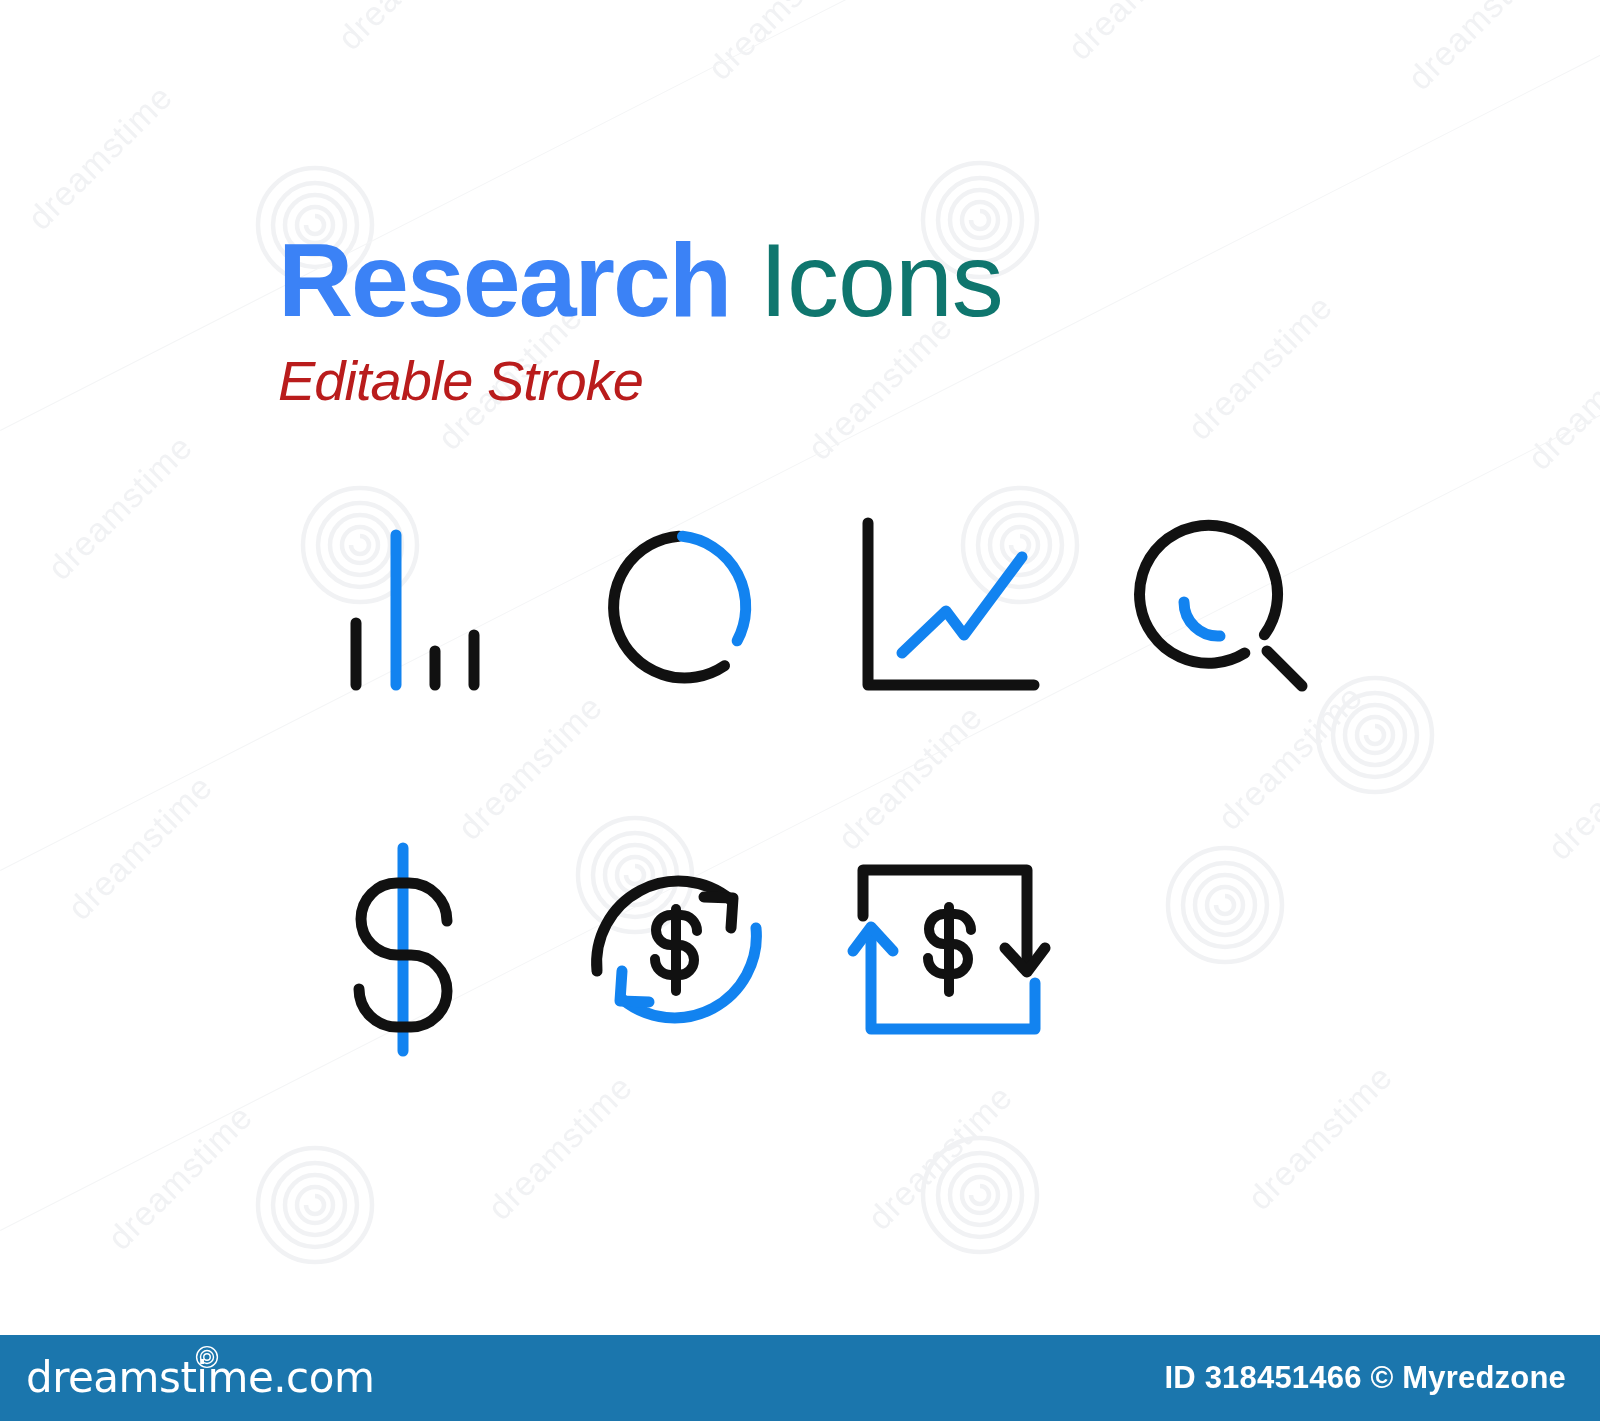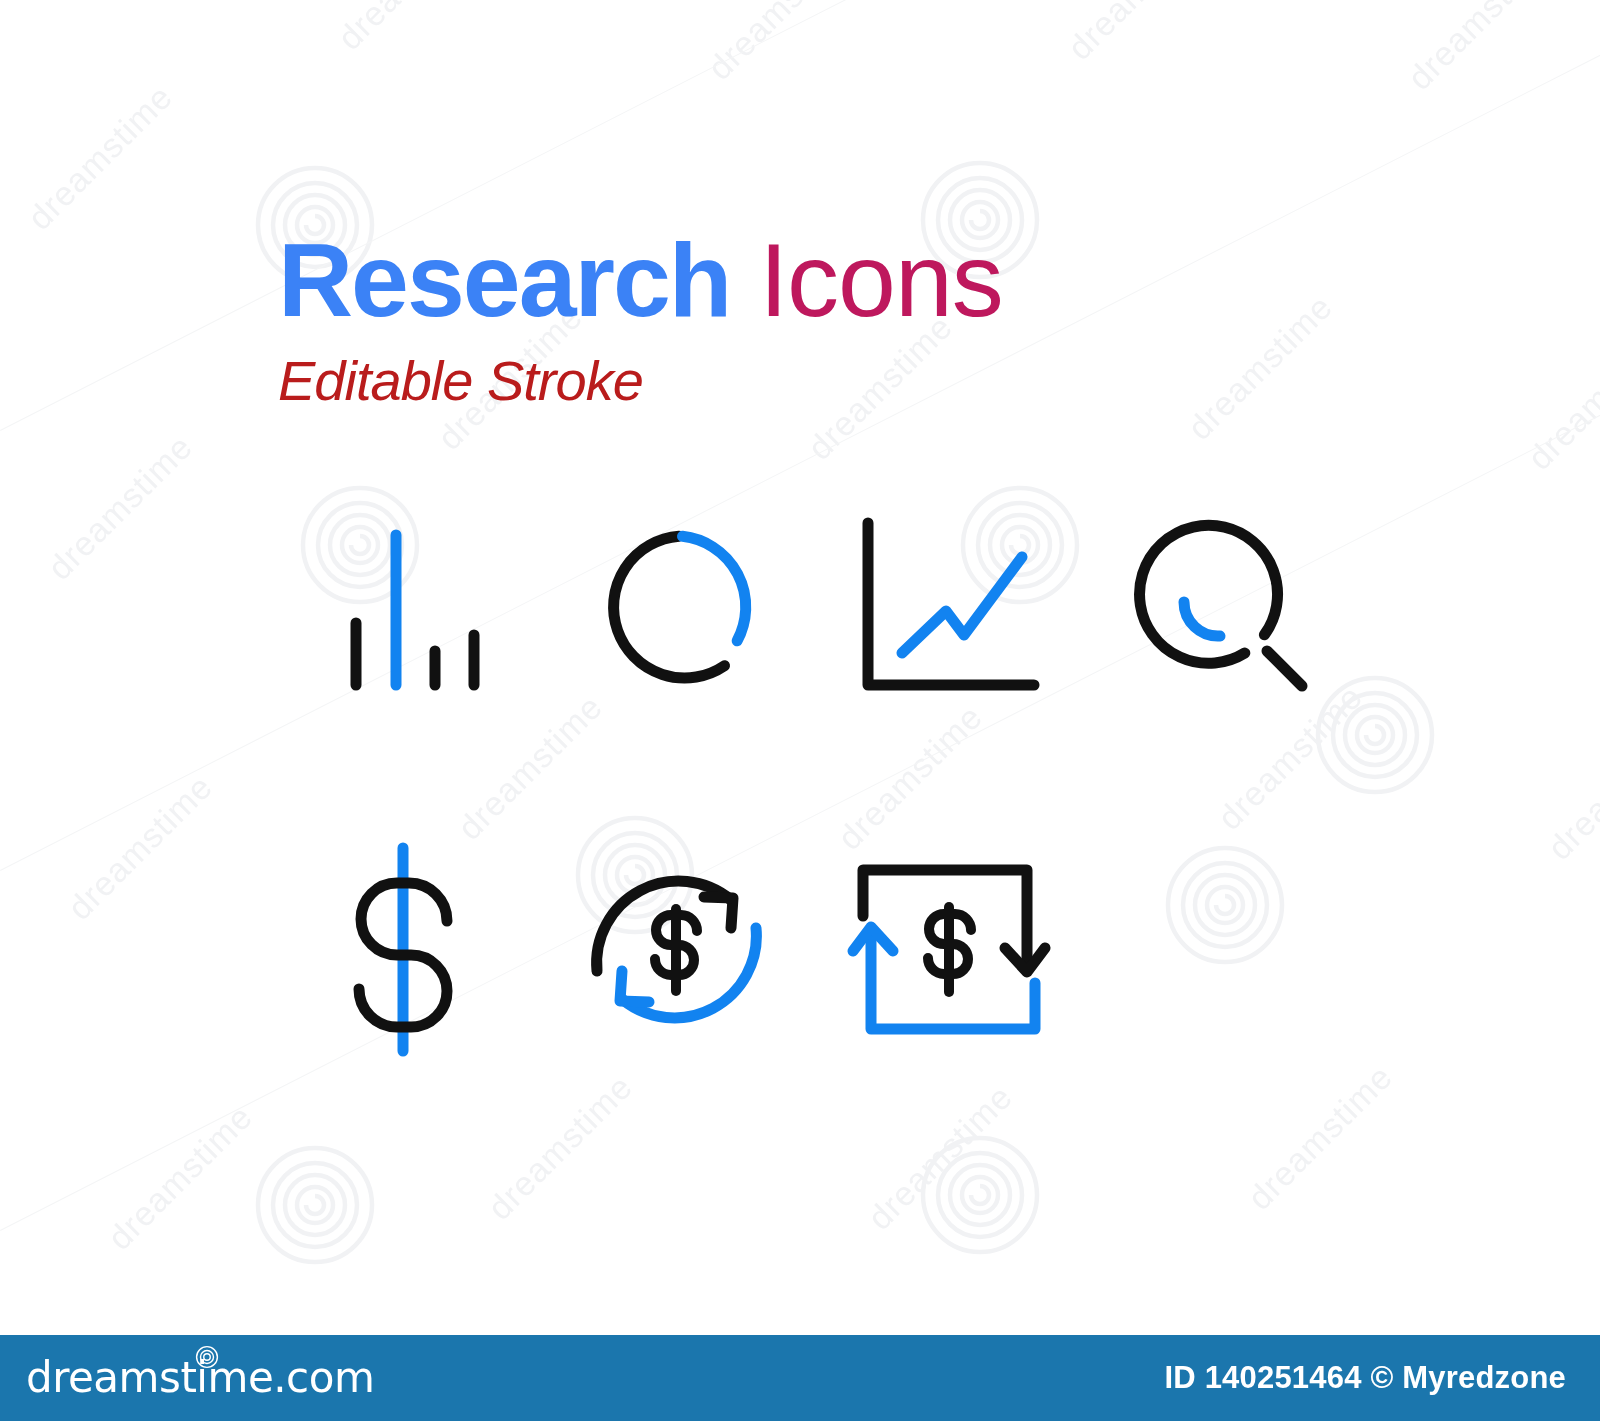--- a/index.html
+++ b/index.html
@@ -62,21 +62,21 @@
     line-height: 1.0;
     white-space: nowrap;
   }
   .title-strong {
     font-weight: 700;
     color: #3b82f6;
     letter-spacing: -2px;
   }
   .title-light {
     font-weight: 400;
-    color: #be185d;
+    color: #0f766e;
     letter-spacing: -1px;
   }
   .subtitle {
     margin-top: 16px;
     font-size: 56px;
     font-style: italic;
     font-weight: 400;
     color: #b91c1c;
     letter-spacing: -1px;
     white-space: nowrap;
@@ -324,16 +324,16 @@
 
   <div class="footer">
     <div class="footer-logo">
       <span class="footer-logo-text">dreamstime.com</span>
       <span class="footer-logo-mark">
         <svg viewBox="0 0 40 40">
           <path d="M20 4 A16 16 0 1 1 4 20 A16 16 0 0 1 20 4 M20 10 A10 10 0 1 0 30 20 A10 10 0 0 0 20 10 M20 15 A5 5 0 1 1 15 20 A5 5 0 0 1 20 15" fill="none" stroke="#ffffff" stroke-width="2.2"></path>
         </svg>
       </span>
     </div>
-    <div class="footer-credit">ID 140251464 © Myredzone</div>
+    <div class="footer-credit">ID 318451466 © Myredzone</div>
   </div>
 
 </div>
 
 </body></html>

